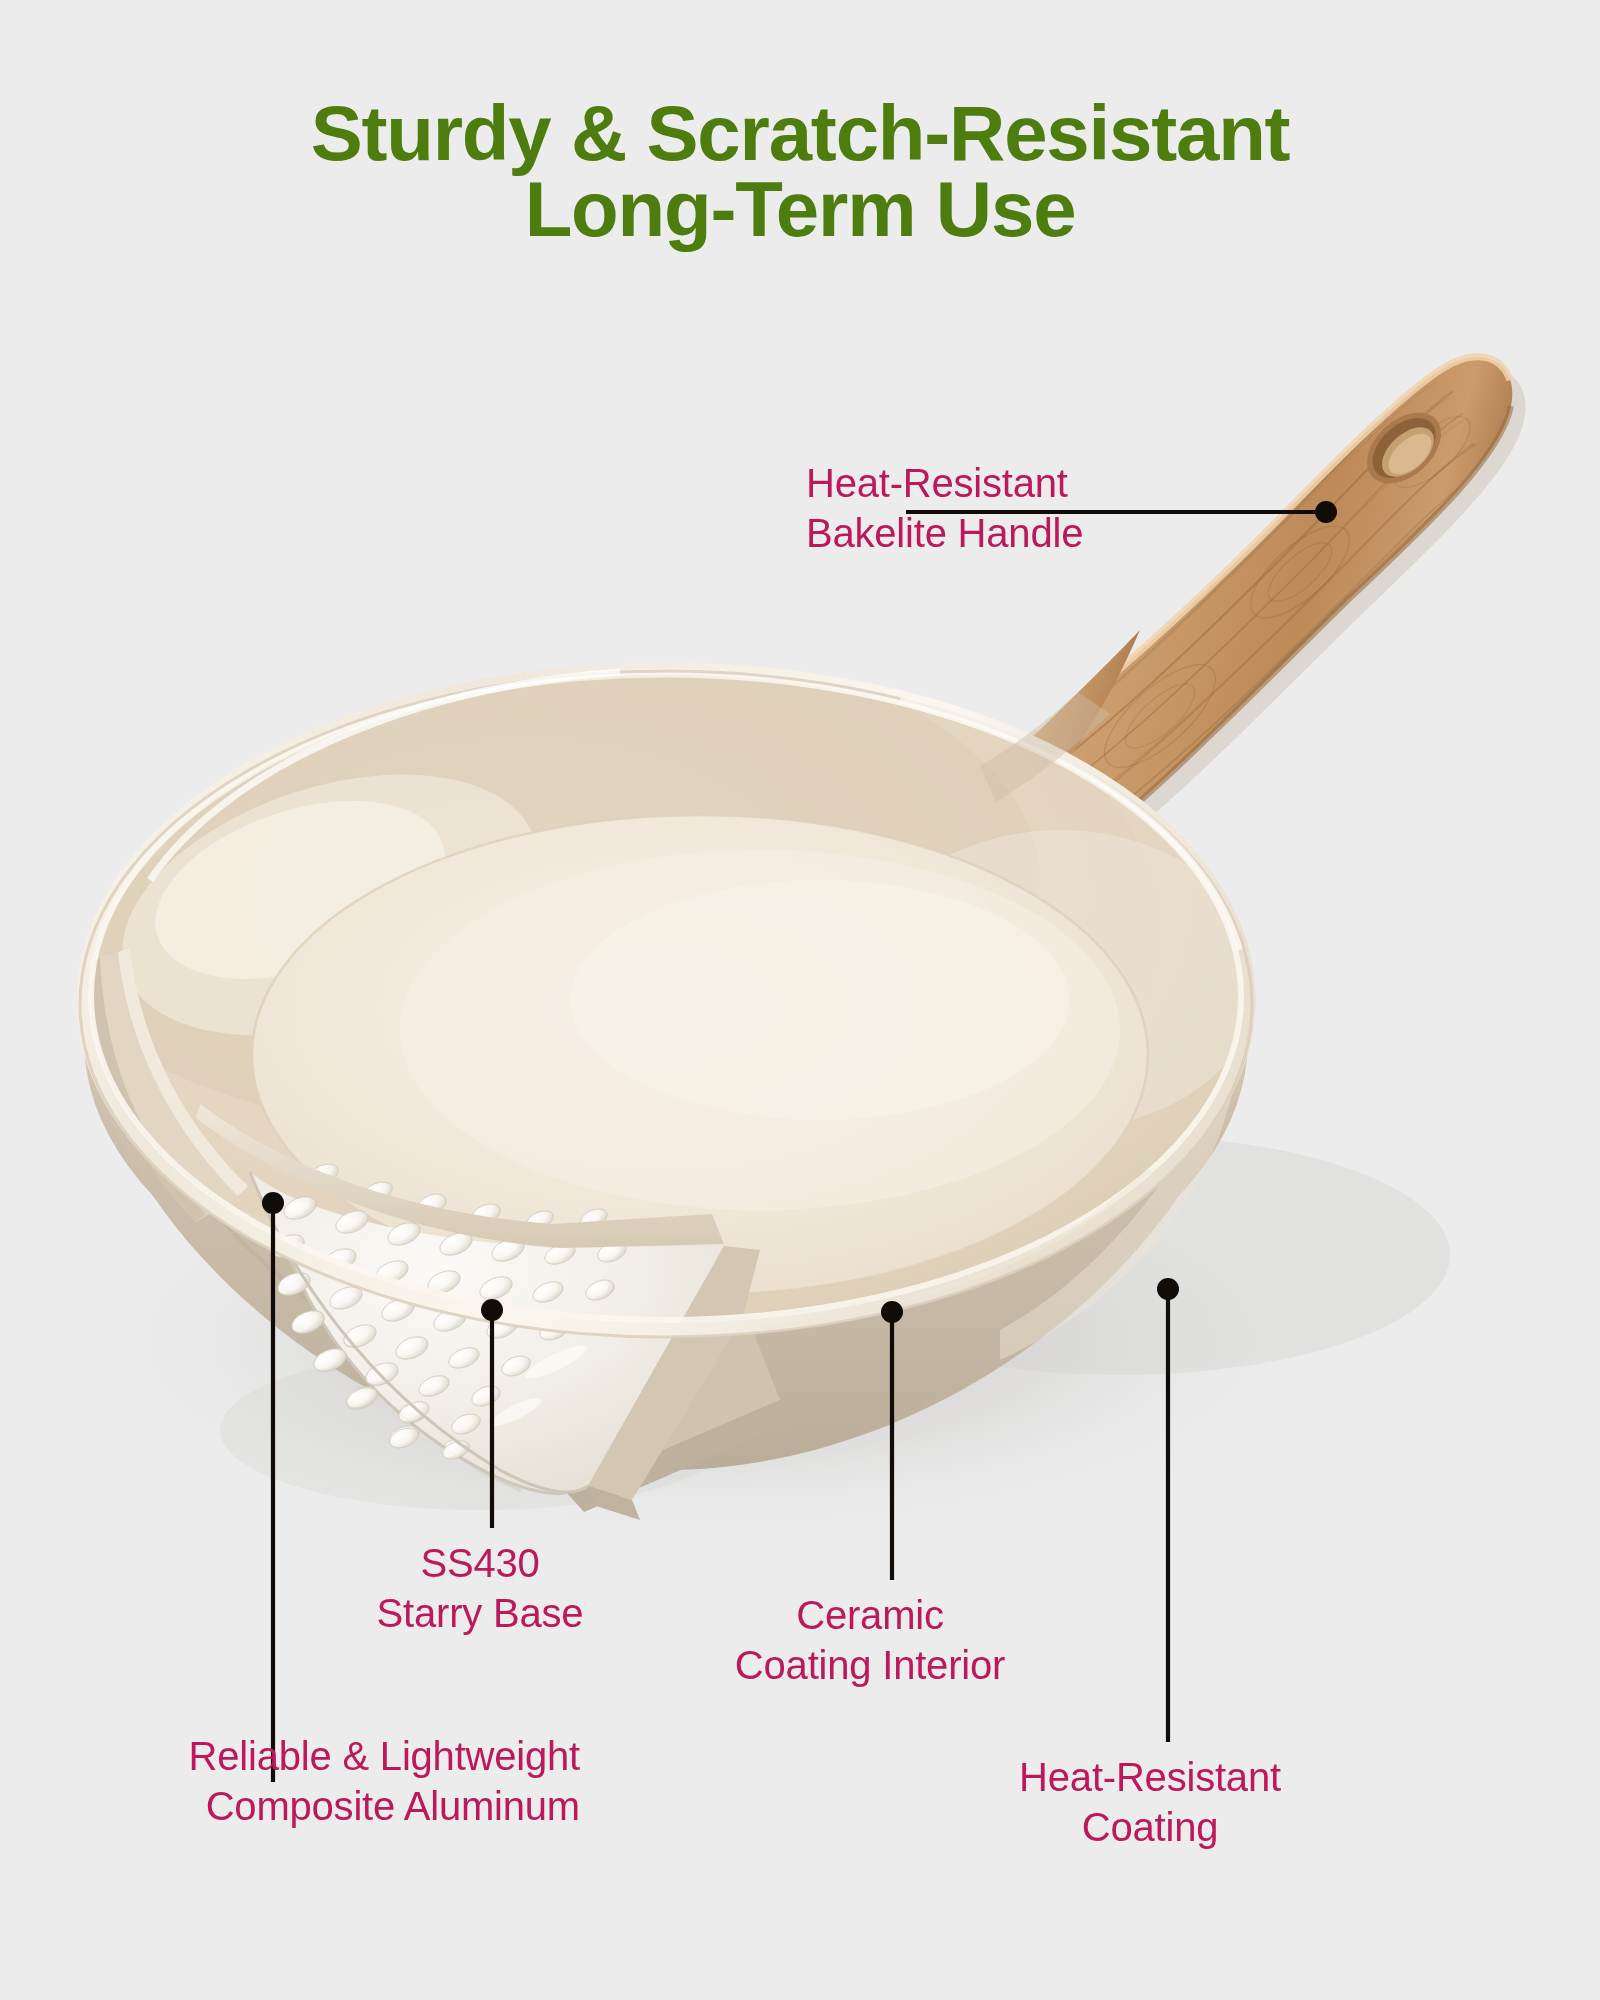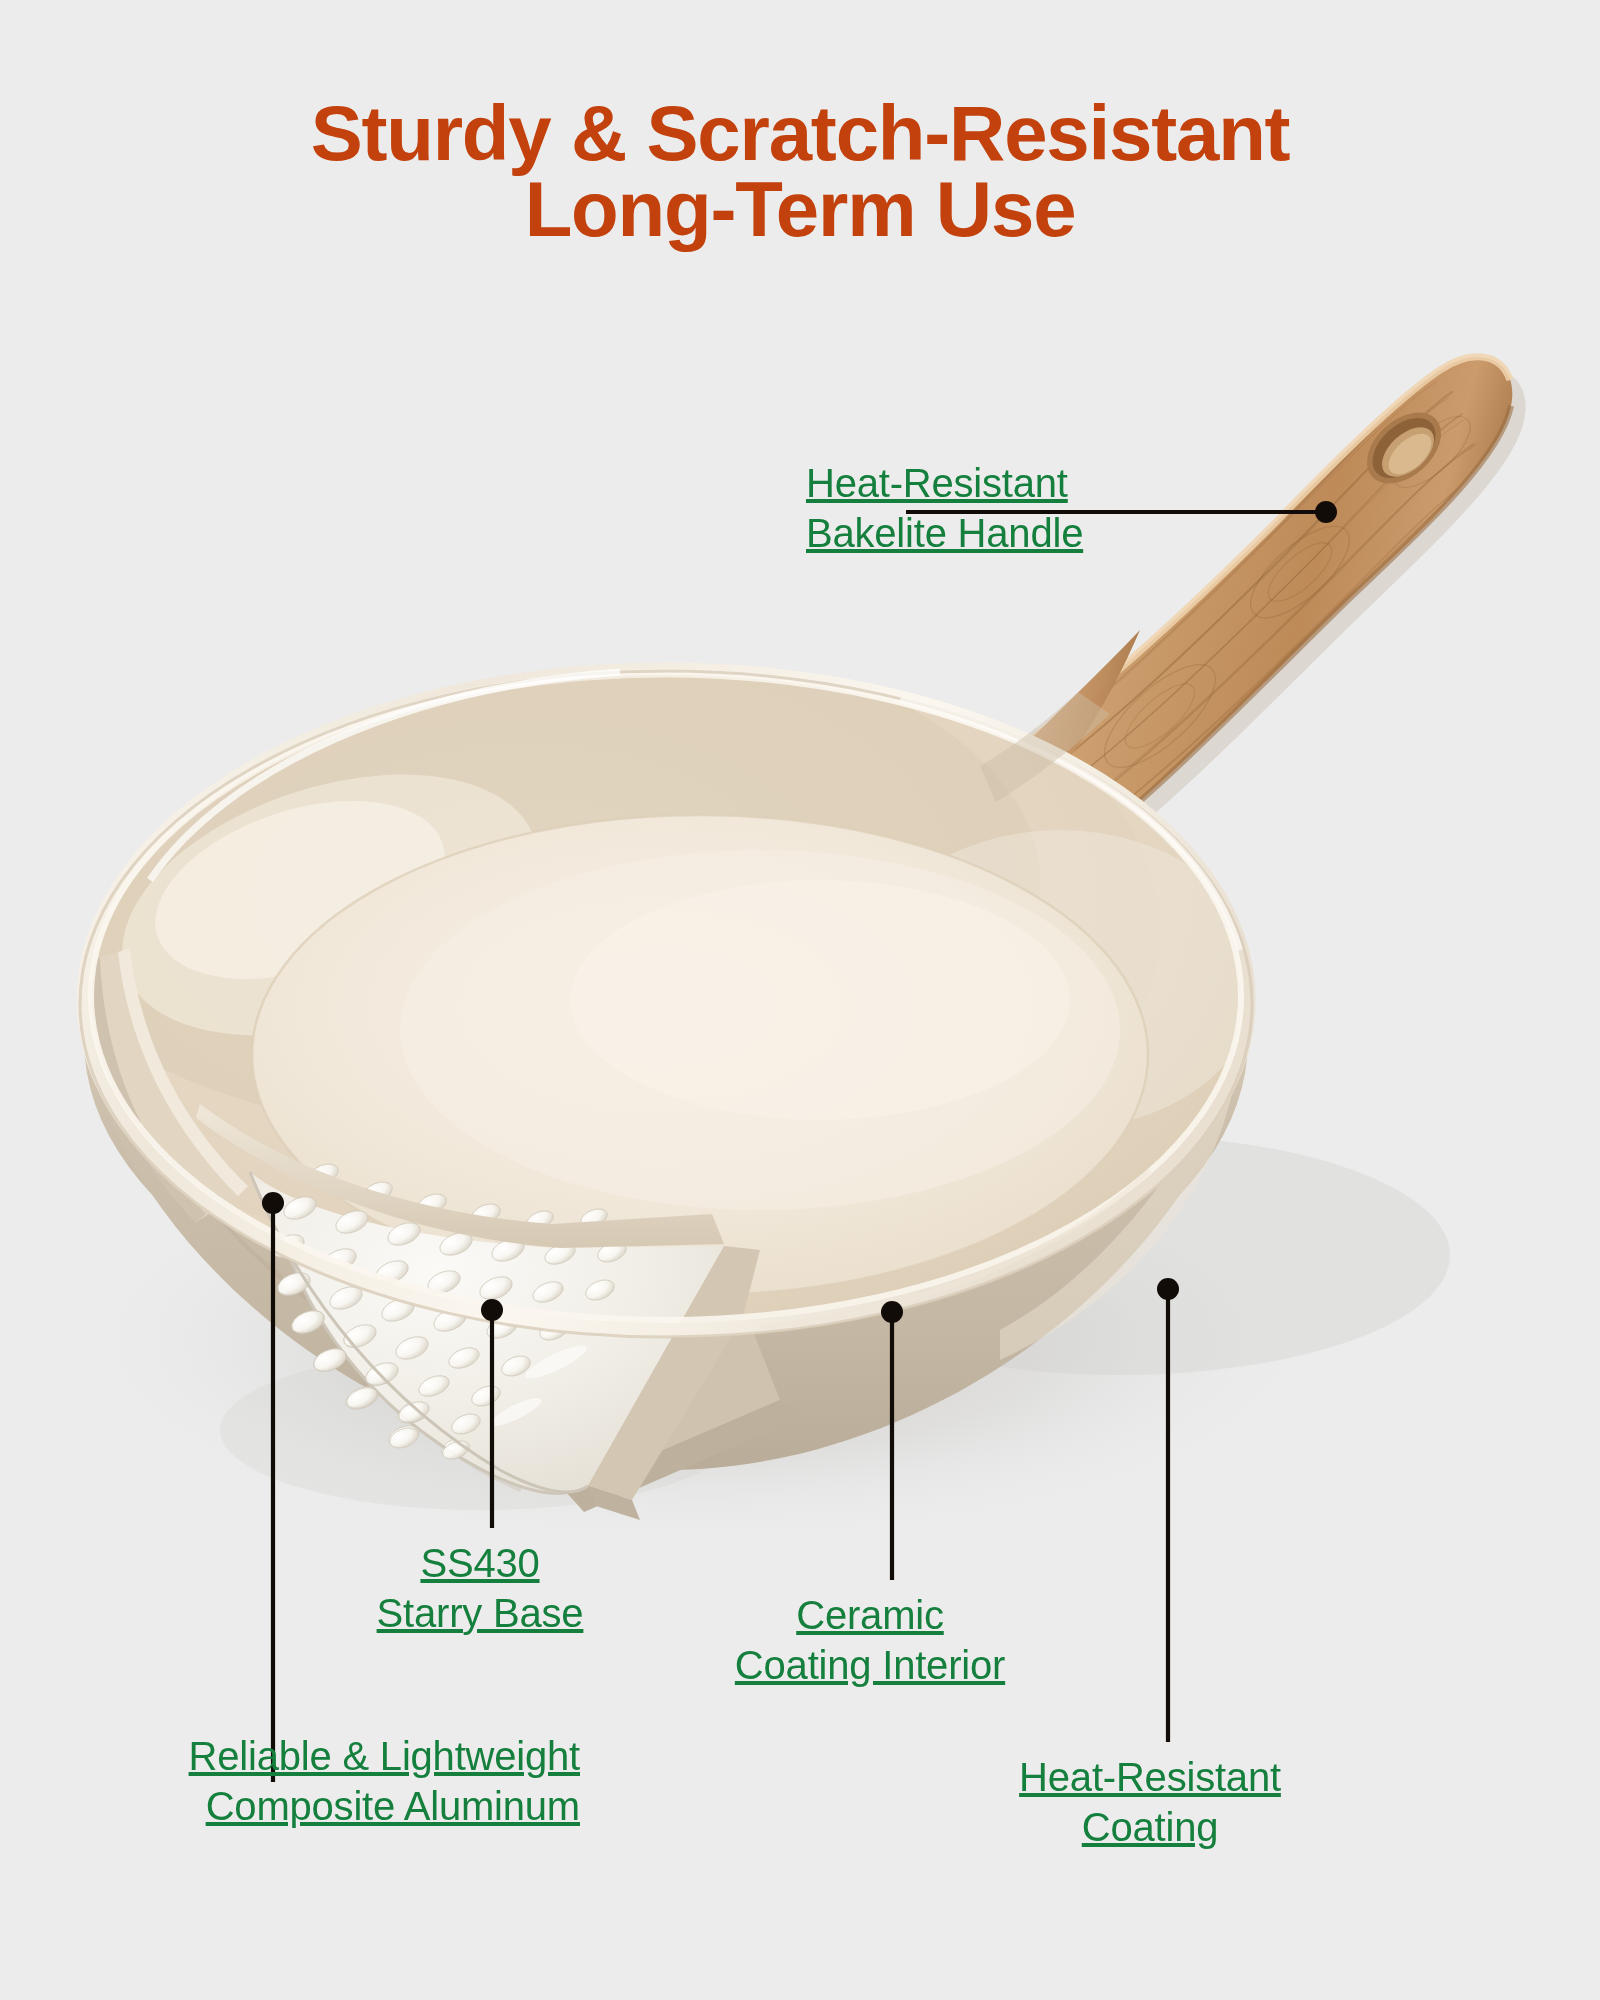--- a/index.html
+++ b/index.html
@@ -9,38 +9,37 @@
     font-family:"Liberation Sans","DejaVu Sans",sans-serif;
     overflow:hidden;
     position:relative;
   }
   #stage{position:absolute;inset:0;width:1600px;height:2000px;}
 
   
   .title{
     position:absolute;left:0;top:96px;width:1600px;
     text-align:center;
-    color:#c2410c;
+    color:#4d7c0f;
     font-weight:bold;
     font-size:78px;
     line-height:0.97;
     letter-spacing:-1.2px;
     white-space:pre-line;
   }
 
   
   .callout{
     position:absolute;
-    color:#15803d;
+    color:#be185d;
     font-size:40px;
     line-height:1.24;
     white-space:pre-line;
     font-weight:400;
     letter-spacing:-0.2px;
-    text-decoration:underline;
   }
   .ca-handle{left:806px;top:459px;text-align:left;}
   .ca-ss430 {left:300px;top:1539px;width:360px;text-align:center;}
   .ca-ceramic{left:640px;top:1591px;width:460px;text-align:center;}
   .ca-coating{left:930px;top:1753px;width:440px;text-align:center;}
   .ca-alum   {left:20px;top:1732px;width:560px;text-align:right;}
 
   
   svg.leaders{position:absolute;left:0;top:0;width:1600px;height:2000px;pointer-events:none;}
 

